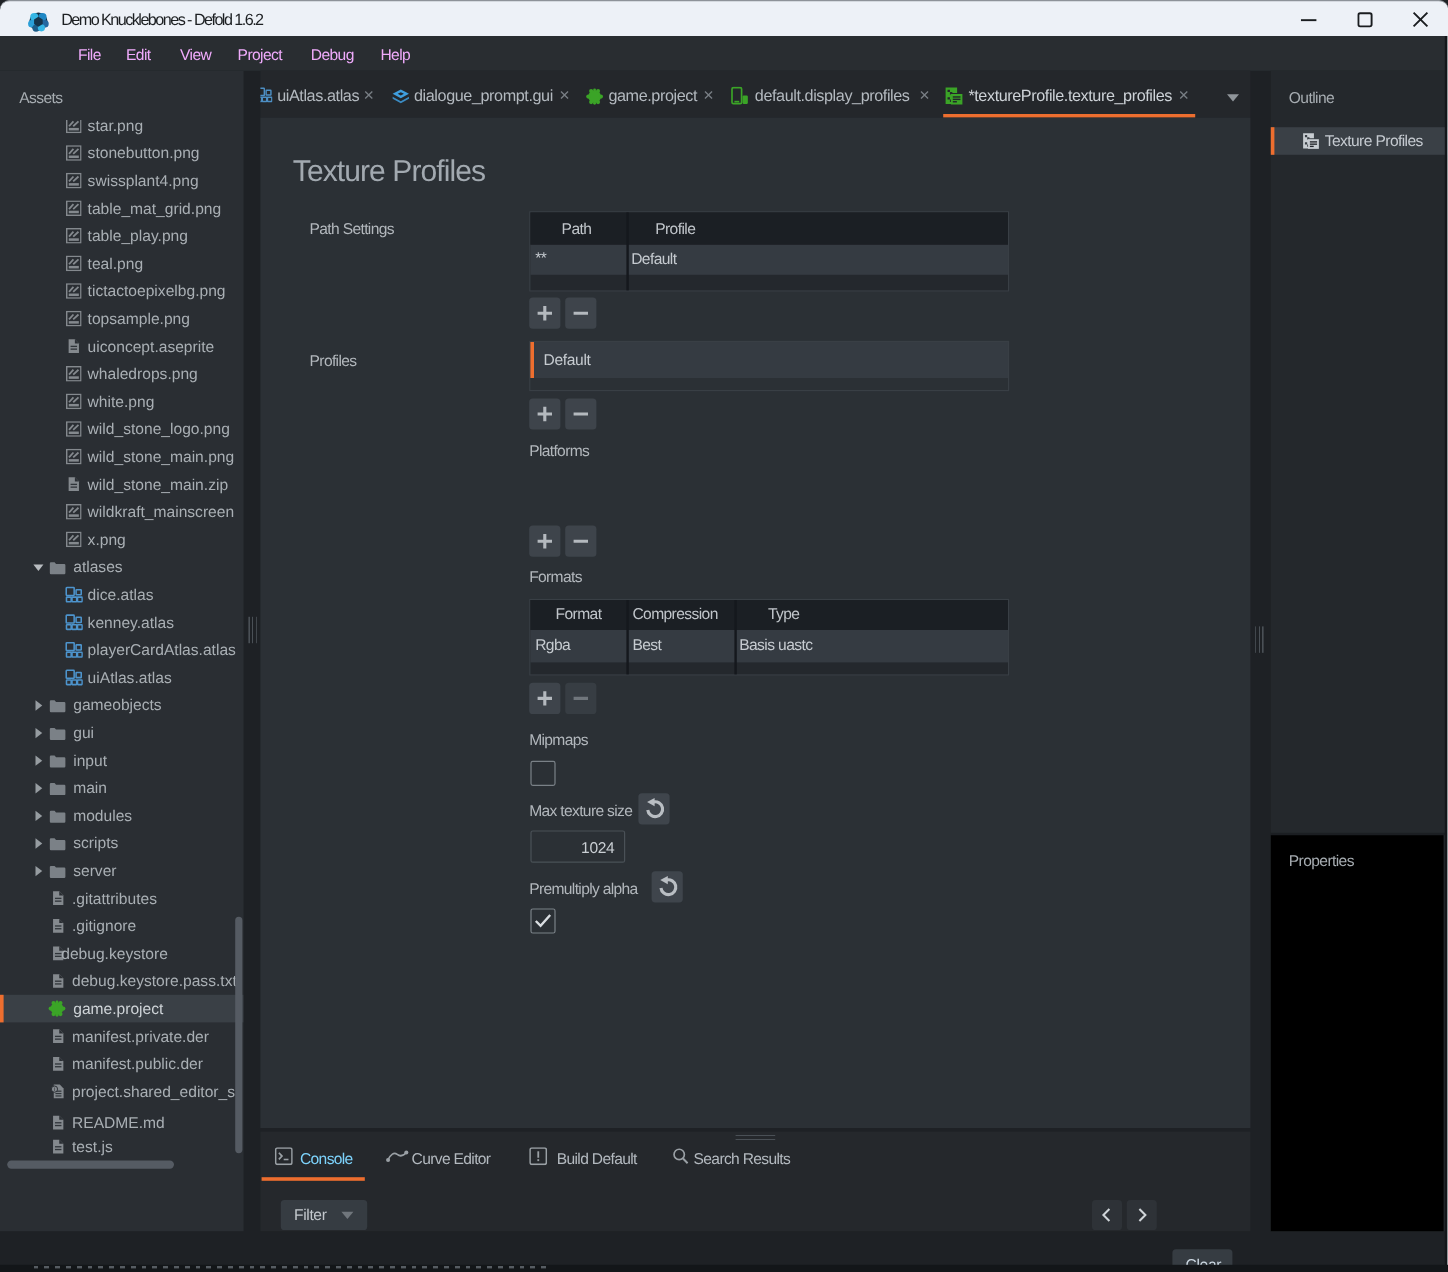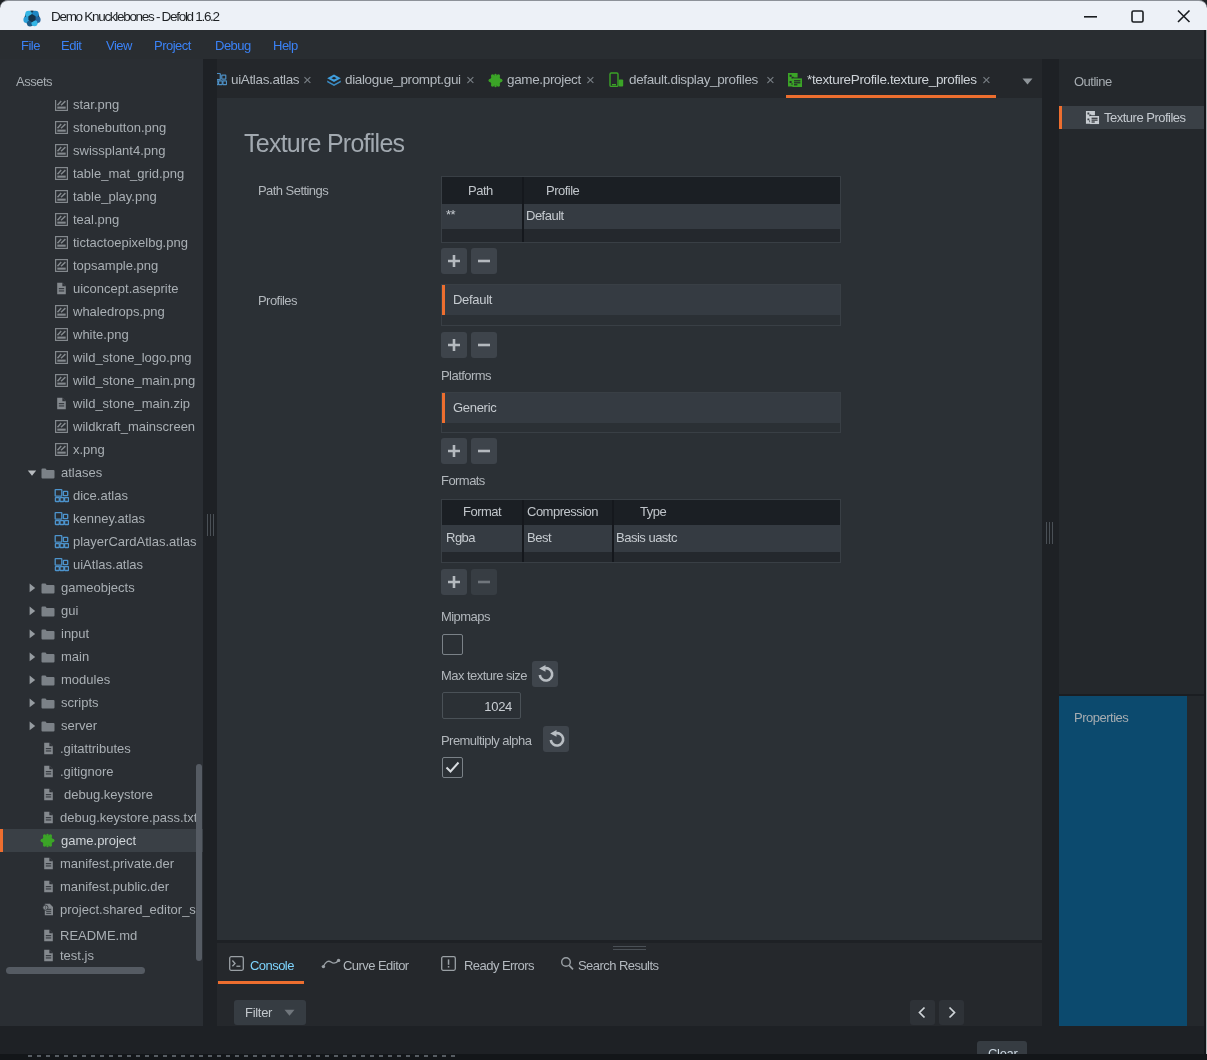--- a/index.html
+++ b/index.html
@@ -8,21 +8,21 @@
 .aic { position:absolute; }
 
 
 #titlebar { position:absolute; left:0; top:0; width:1207px; height:30px; background:#edf1f7;
   border-radius:8px 8px 0 0; border-top:1px solid #8d9299; }
 #title-text { position:absolute; left:51px; top:8px; font-size:13.5px; color:#1d2023; letter-spacing:-1.3px; }
 .wbtn { position:absolute; top:0; width:14px; height:30px; }
 
 
 #menubar { position:absolute; left:0; top:30px; width:1207px; height:29px; background:#292d31; }
-.mitem { position:absolute; top:8px; font-size:13px; color:#3b82f6; letter-spacing:-0.5px; }
+.mitem { position:absolute; top:8px; font-size:13px; color:#f0abfc; letter-spacing:-0.5px;margin-left:44px; }
 
 
 #leftpanel { position:absolute; left:0; top:59px; width:203px; height:967px; background:#2a2e33; }
 #assets-h { position:absolute; left:16px; top:74px; font-size:13px; color:#a6acb1; letter-spacing:-0.5px;}
 #tree { position:absolute; left:0; top:100px; width:203px; height:867px; overflow:hidden;padding-left:13px; }
 .trow { position:absolute; left:0; width:203px; height:23px; }
 .trow.sel { background:#3a4046; width:203px; border-left:3px solid #ed6e2f; }
 .trow.sel .ic { margin-left:-3px; }
 .tl { position:absolute; top:4px; font-size:13px; color:#a9afb4; letter-spacing:0px; white-space:nowrap; }
 .trow.sel .tl { color:#ced3d7; left:58px !important; }
@@ -72,21 +72,21 @@
 .cbox { position:absolute; width:21px; height:21px; border:1px solid #7a8187; border-radius:2px; background:transparent; }
 .rbtn { position:absolute; width:26px; height:26px; background:#3f454c; border-radius:3px; }
 .rbtn svg { position:absolute; left:5px; top:5px; }
 #numinput { position:absolute; left:442px; top:692px; width:79px; height:27px; border:1px solid #4a5157;
   border-radius:2px; font-size:13px; color:#c9ced3; text-align:right; padding-right:8px; padding-top:6px; letter-spacing:-0.3px;}
 
 
 #rightpanel { position:absolute; left:1059px; top:59px; width:148px; height:967px; background:#24282c; }
 #outline-h { position:absolute; left:1074px; top:74px; font-size:13px; color:#a6acb1; letter-spacing:-0.5px; }
 #outline-row { position:absolute; left:1059px; top:106px; width:148px; height:23px; background:#3a4046; border-left:3px solid #ed6e2f; }
-#props { position:absolute; left:1059px; top:696px; width:128px; height:330px; background:#0c4a6e; }
+#props { position:absolute; left:1059px; top:696px; width:144px; height:330px; background:#000000; }
 #props span { position:absolute; left:15px; top:14px; font-size:13px; color:#a6acb1; letter-spacing:-0.5px; }
 
 
 #console { position:absolute; left:217px; top:943px; width:825px; height:83px; background:#25282c; }
 .ctabt { position:absolute; font-size:13px; color:#b3b9bf; letter-spacing:-0.55px; top:958px; }
 #con-underline { position:absolute; left:218px; top:981px; width:86px; height:3px; background:#ed6e2f; }
 #handle { position:absolute; left:613px; top:945px; width:33px; height:5px;
   background:repeating-linear-gradient(0deg,#4a5056 0 1px,transparent 1px 3px); }
 #filterbtn { position:absolute; left:234px; top:1000px; width:72px; height:25px; background:#363c42; border-radius:3px; }
 #filterbtn span { position:absolute; left:11px; top:5px; font-size:13px; color:#c3c8cd; letter-spacing:-0.3px; }
@@ -401,21 +401,21 @@
 </svg>
         <span class="tl" style="left:60px">.gitignore</span>
       </div>
 <div class="trow" style="top:683.0px">
         <svg class="ic" style="left:42px;top:5px" width="13" height="13" viewBox="0 0 13 13">
 <path d="M2.2 0.8 h5.2 l3.4 3.4 v8 h-8.6 z" fill="#84898e"></path>
 <path d="M7.4 0.8 l3.4 3.4 h-3.4 z" fill="#2a2e33"></path>
 <rect x="3.8" y="6.1" width="5.4" height="1.1" fill="#30353a"></rect>
 <rect x="3.8" y="8.4" width="5.4" height="1.1" fill="#30353a"></rect>
 </svg>
-        <span class="tl" style="left:64px">debug.keystore</span>
+        <span class="tl" style="left:51px">debug.keystore</span>
       </div>
 <div class="trow" style="top:706.0px">
         <svg class="ic" style="left:42px;top:5px" width="13" height="13" viewBox="0 0 13 13">
 <path d="M2.2 0.8 h5.2 l3.4 3.4 v8 h-8.6 z" fill="#84898e"></path>
 <path d="M7.4 0.8 l3.4 3.4 h-3.4 z" fill="#2a2e33"></path>
 <rect x="3.8" y="6.1" width="5.4" height="1.1" fill="#30353a"></rect>
 <rect x="3.8" y="8.4" width="5.4" height="1.1" fill="#30353a"></rect>
 </svg>
         <span class="tl" style="left:60px">debug.keystore.pass.txt</span>
       </div>
@@ -590,25 +590,20 @@
         <path d="M8 2 V14 M2 8 H14" stroke="#b4b9be" stroke-width="2.6"></path>
       </svg>
     </div>
 <div class="pm" style="left:471px;top:332px">
       <svg width="16" height="16" viewBox="0 0 16 16">
         <path d="M2 8 H14" stroke="#b4b9be" stroke-width="2.6"></path>
       </svg>
     </div>
 
 <span class="flabel" style="left:441px;top:368px">Platforms</span>
-<div class="lbox" style="left:441px;top:392px;width:400px;height:41px">
-      <div class="lrow">
-        <span>Generic</span>
-      </div>
-    </div>
 <div class="pm" style="left:441px;top:438px">
       <svg width="16" height="16" viewBox="0 0 16 16">
         <path d="M8 2 V14 M2 8 H14" stroke="#b4b9be" stroke-width="2.6"></path>
       </svg>
     </div>
 <div class="pm" style="left:471px;top:438px">
       <svg width="16" height="16" viewBox="0 0 16 16">
         <path d="M2 8 H14" stroke="#b4b9be" stroke-width="2.6"></path>
       </svg>
     </div>
@@ -694,21 +689,21 @@
 <path d="M2 10 Q6 2 10 5 Q14 8 18 3" stroke="#9aa0a5" stroke-width="1.4" fill="none"></path>
 <circle cx="2.4" cy="9.6" r="1.7" fill="#9aa0a5"></circle>
       <circle cx="17.6" cy="3.4" r="1.7" fill="#9aa0a5"></circle>
 </svg>
 <span class="ctabt" style="left:343px">Curve Editor</span>
 <svg class="aic" style="left:441px;top:956px" width="15" height="15" viewBox="0 0 15 15">
 <rect x="0.7" y="0.7" width="13.6" height="13.6" rx="1.5" fill="none" stroke="#9aa0a5" stroke-width="1.3"></rect>
 <rect x="6.8" y="3.4" width="1.5" height="5.4" fill="#9aa0a5"></rect>
 <rect x="6.8" y="10" width="1.5" height="1.6" fill="#9aa0a5"></rect>
 </svg>
-<span class="ctabt" style="left:464px">Ready Errors</span>
+<span class="ctabt" style="left:464px">Build Default</span>
 <svg class="aic" style="left:560px;top:956px" width="14" height="15" viewBox="0 0 14 15">
 <circle cx="6" cy="6" r="4.3" fill="none" stroke="#9aa0a5" stroke-width="1.4"></circle>
 <path d="M9.2 9.4 L13 13.4" stroke="#9aa0a5" stroke-width="1.6"></path>
 </svg>
 <span class="ctabt" style="left:578px">Search Results</span>
 <div id="con-underline"></div>
 
 <div id="filterbtn">
       <span>Filter</span>
 <svg style="position:absolute;left:50px;top:9px" width="11" height="8" viewBox="0 0 11 8">

